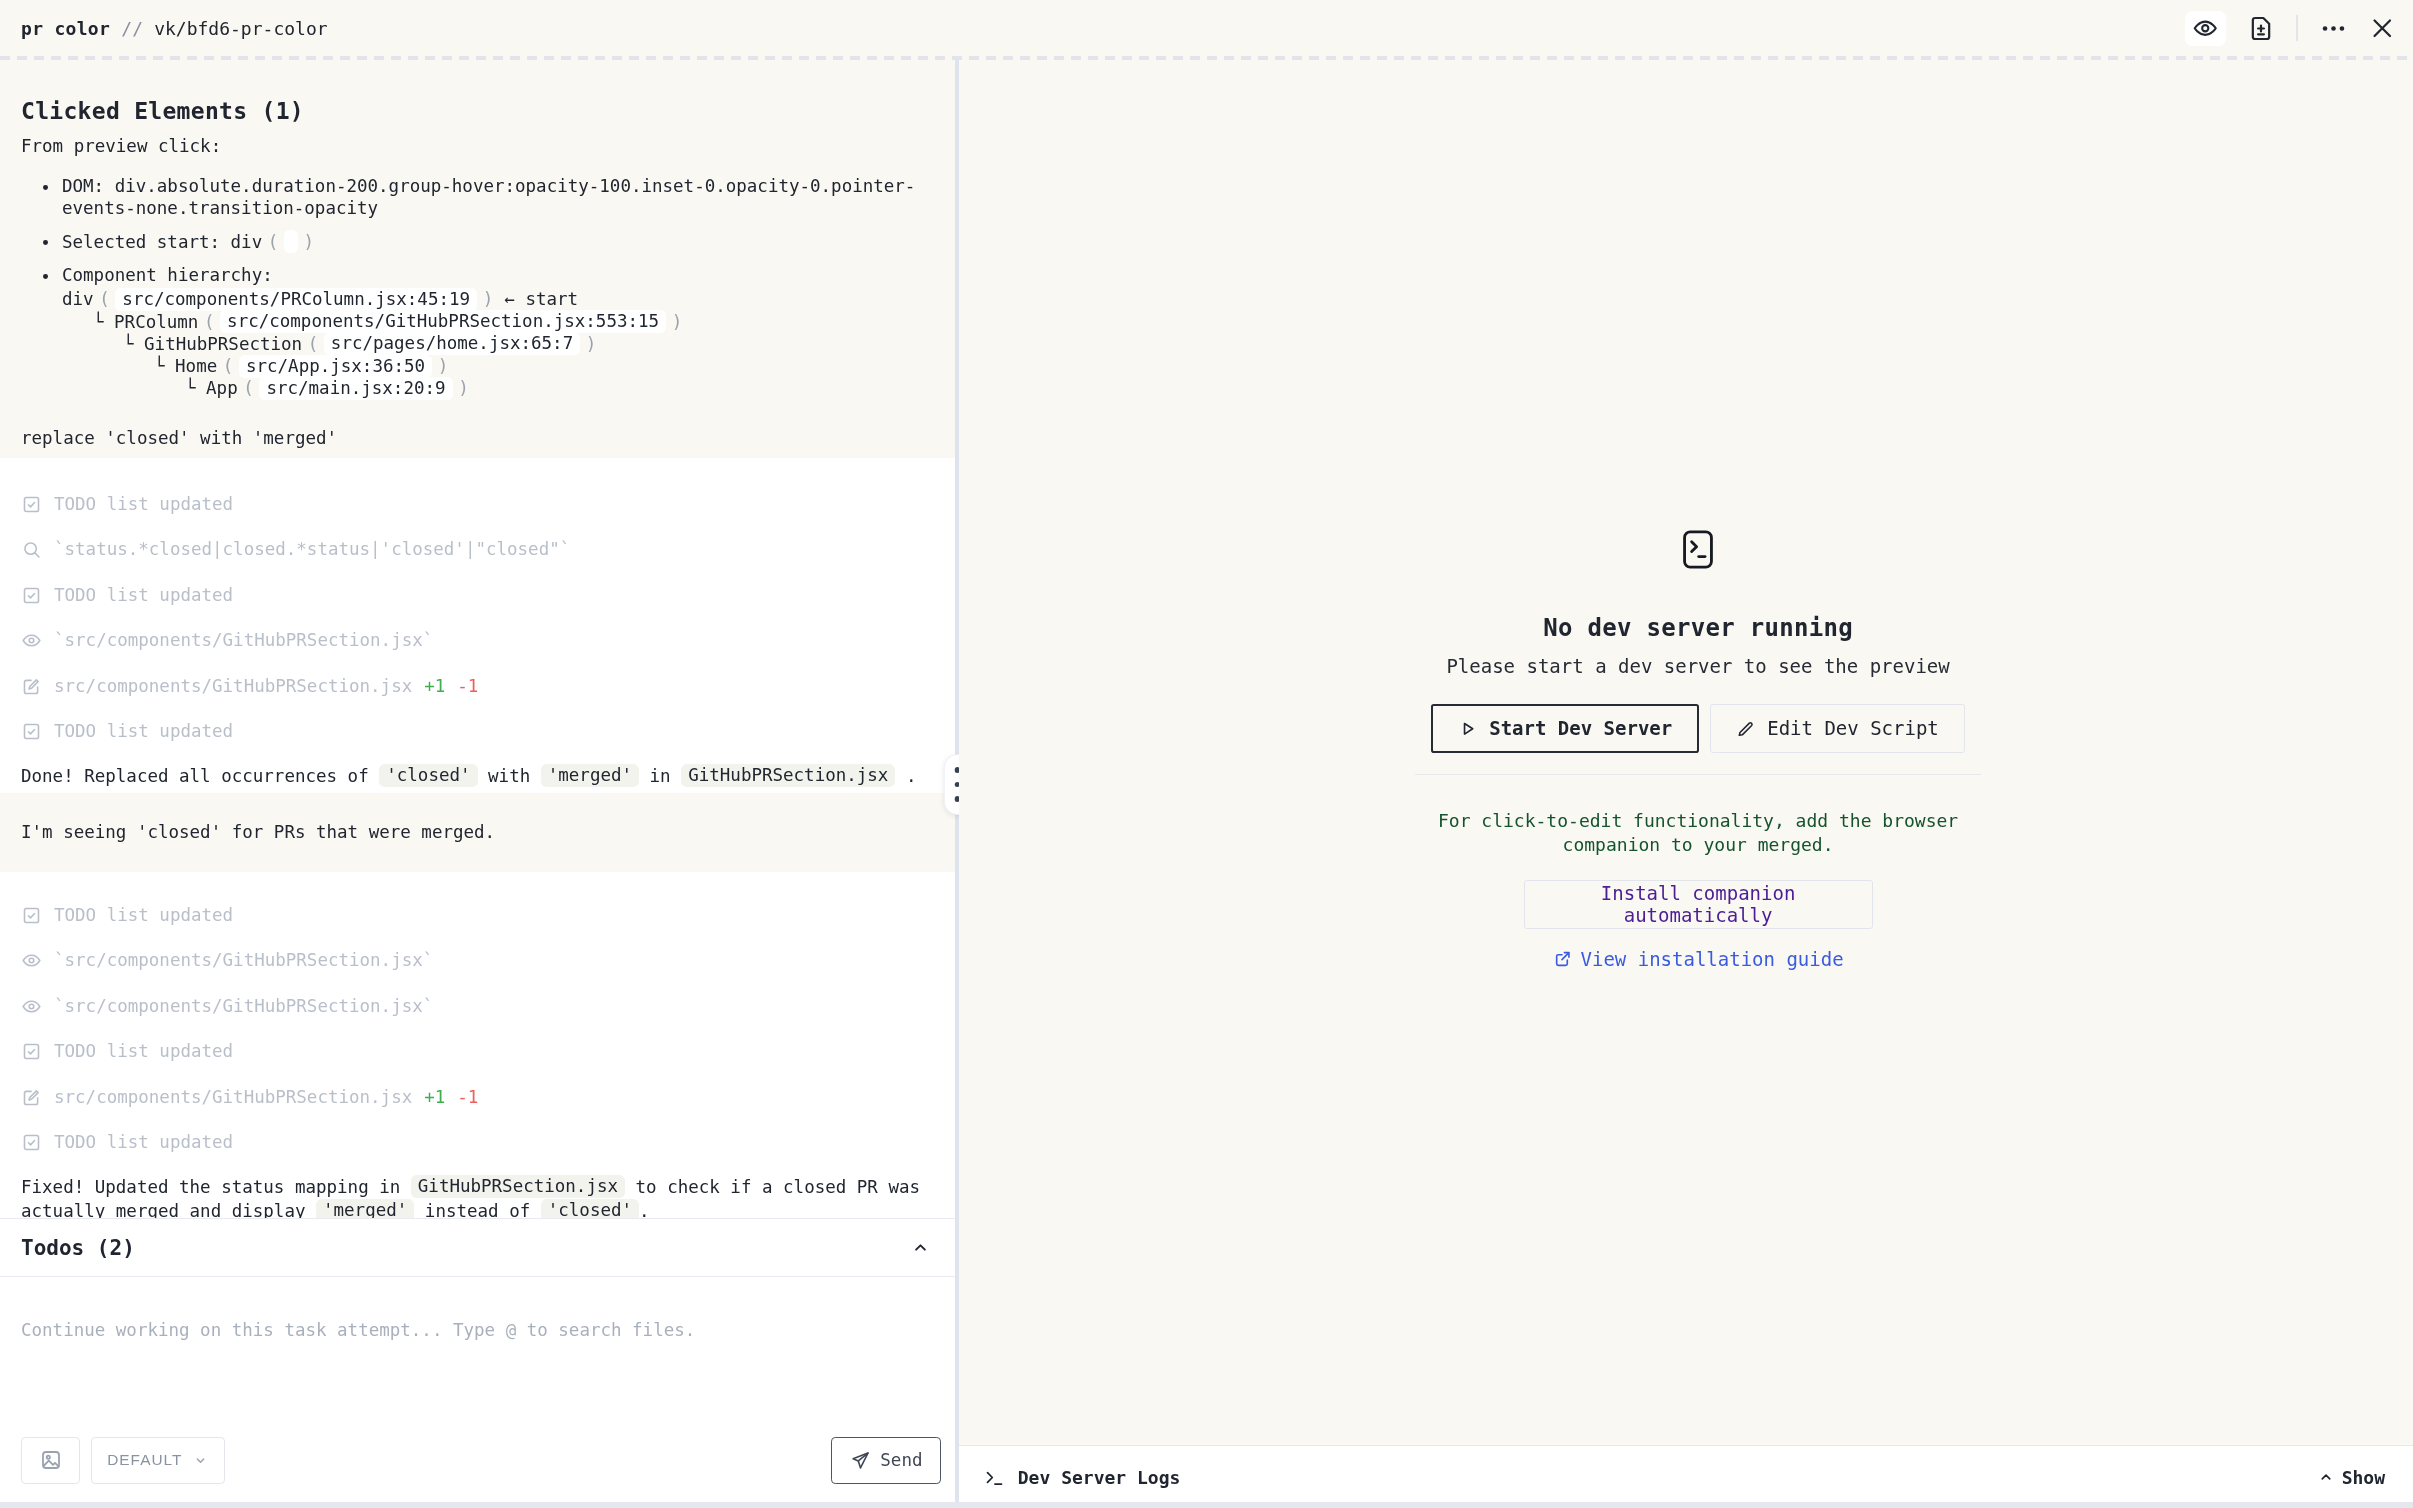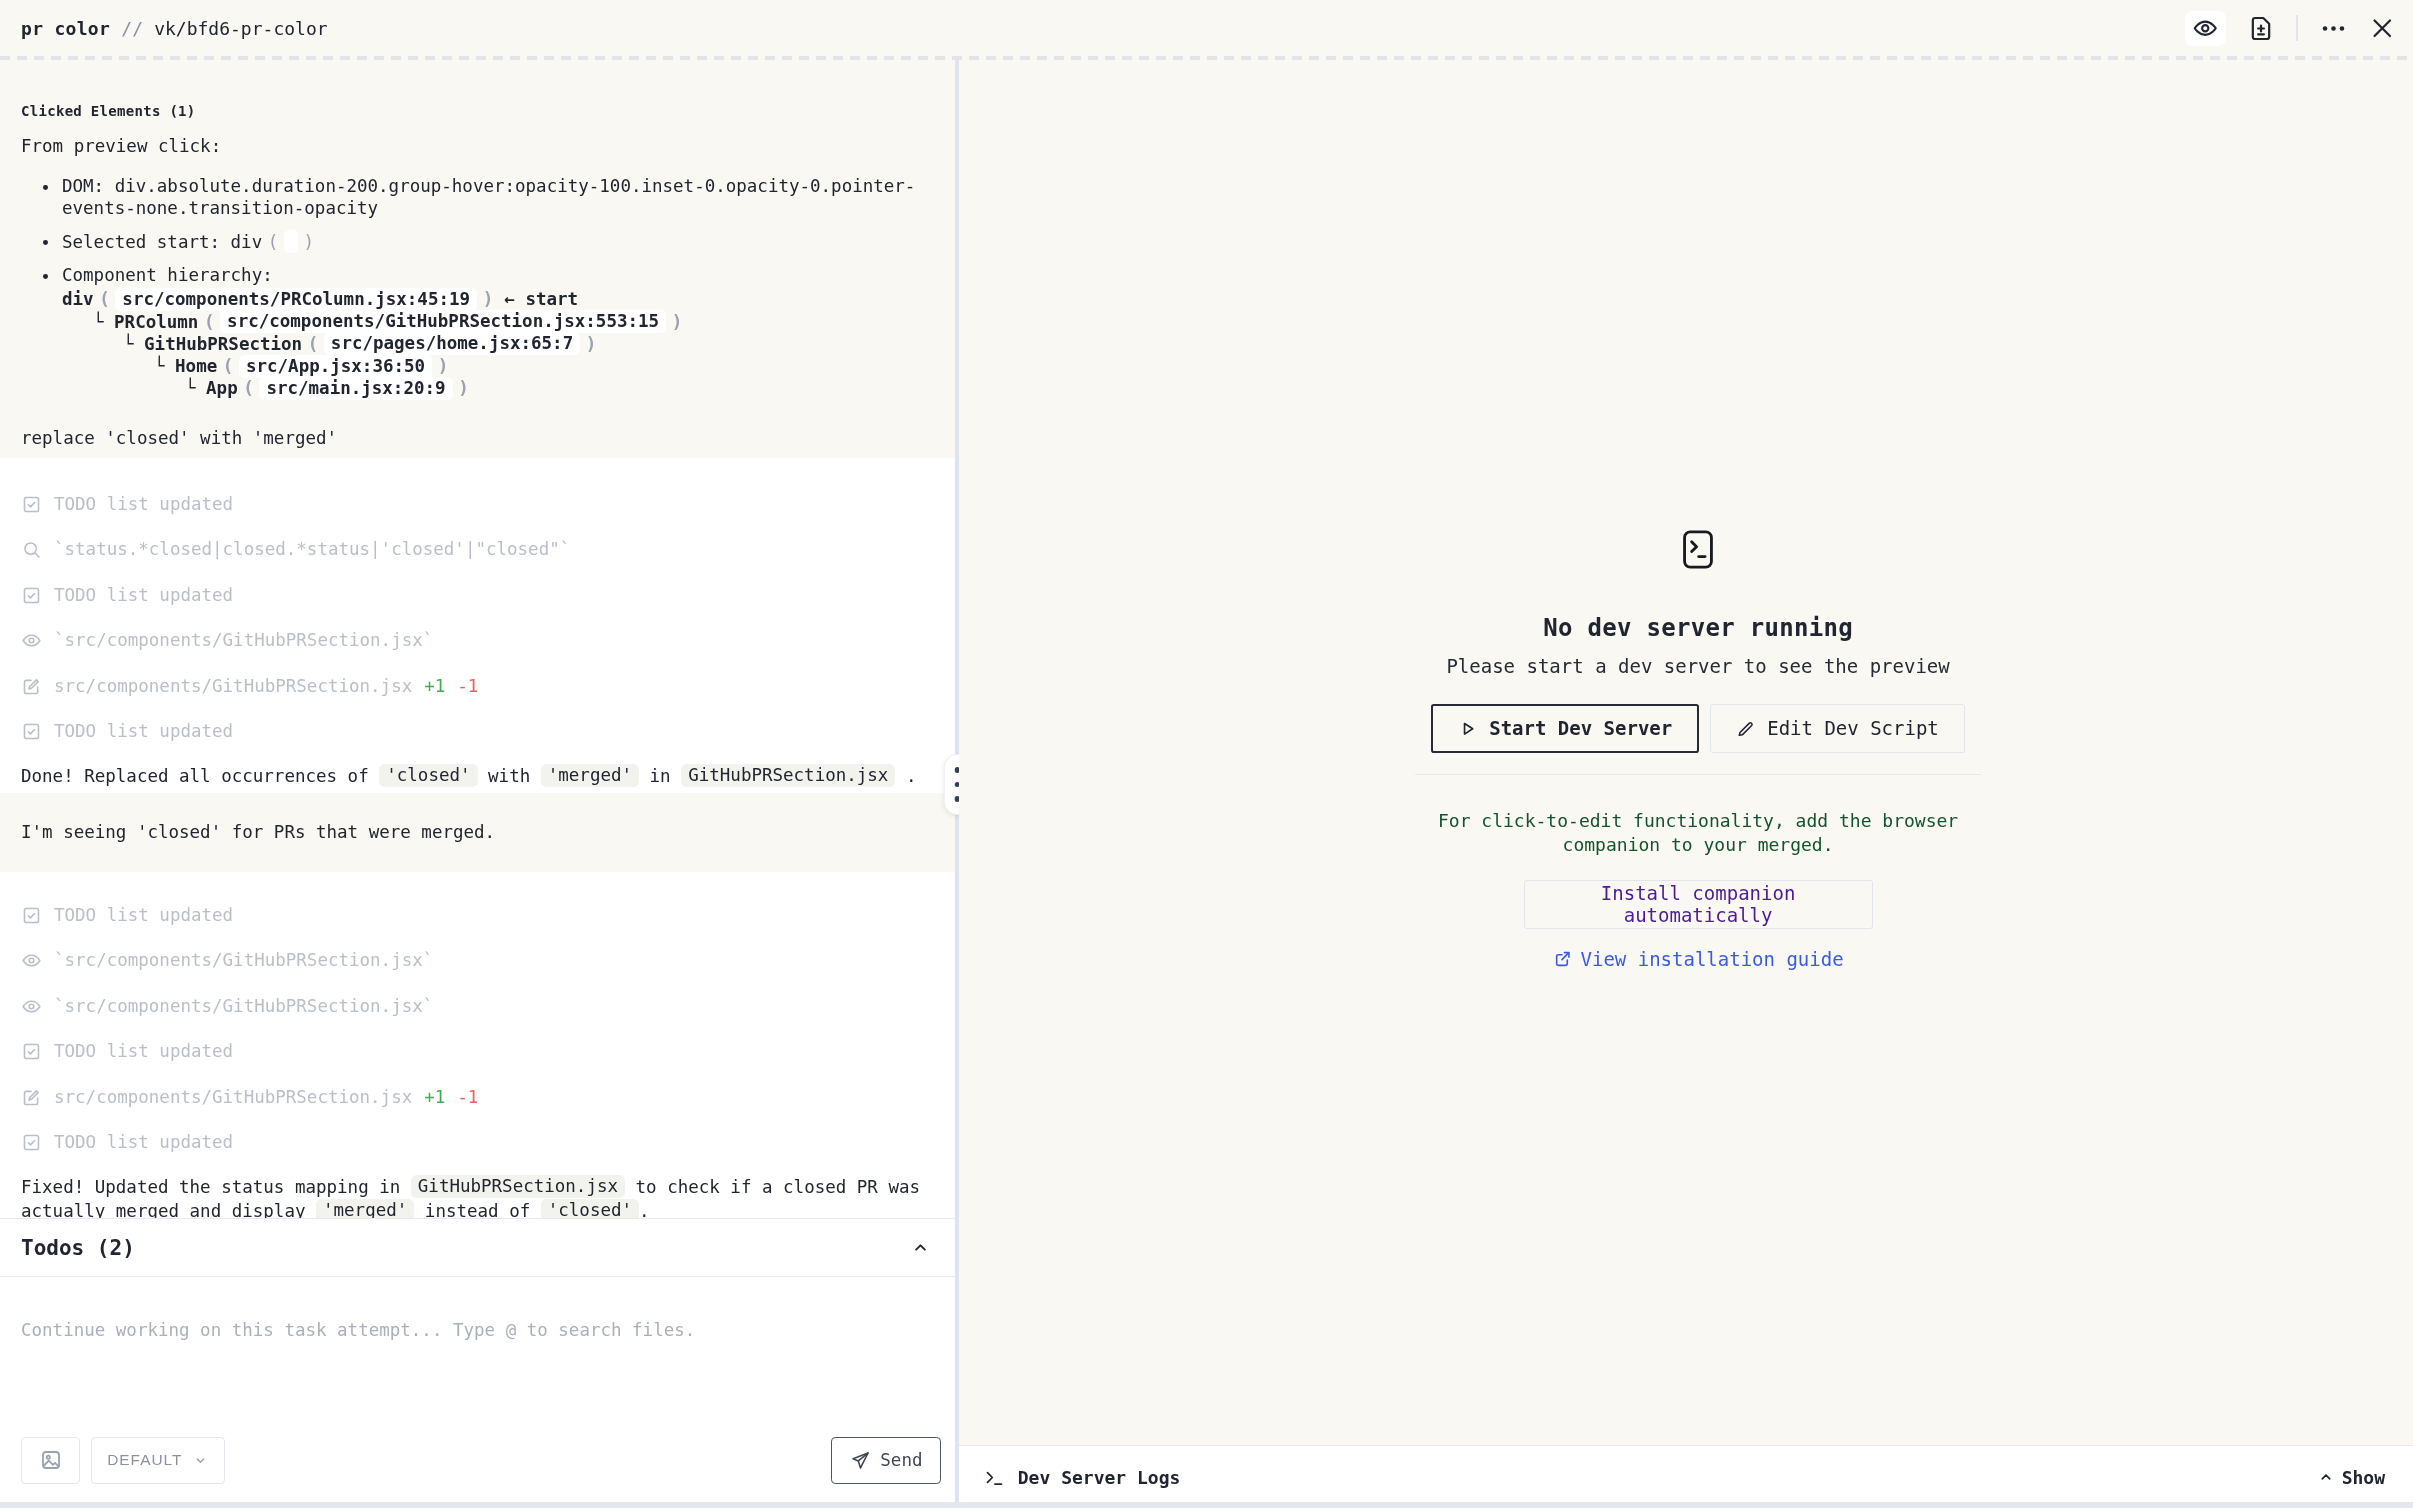--- a/index.html
+++ b/index.html
@@ -60,30 +60,30 @@
   .sec-resp2 { height: 346px; padding-top: 29px; }
 
   .chip {
     border-radius: 5.6px; padding: 1.4px 7px;
     font-family: inherit; font-size: 17.5px;
     white-space: nowrap;
   }
   .cream .chip { background: #ffffff; }
   .white .chip { background: #f3f3ee; }
 
-  .u1-heading { font-size: 14px; font-weight: 700; line-height: 26.5px; margin-bottom: 11.2px; letter-spacing: 0.3px; }
+  .u1-heading { font-size: 23px; font-weight: 700; line-height: 26.5px; margin-bottom: 11.2px; letter-spacing: 0.3px; }
   .u1-intro { line-height: 21px; margin-bottom: 19.6px; }
   .bullets { list-style: none; }
   .bullets li { position: relative; padding-left: 41px; line-height: 21.6px; margin-bottom: 12px; }
   .bullets li::before { content: ""; position: absolute; left: 22.3px; top: 8.4px; width: 4.9px; height: 4.9px; border-radius: 50%; background: #20252f; }
   .block-line { display: block; }
   .t-paren { color: #9aa2ae; margin: 0 5.6px; }
   .t-suffix { margin-left: 5.6px; }
   .tree { margin-top: 1.4px; }
-  .tree-line { line-height: 22.3px; white-space: nowrap; font-weight: bold; }
+  .tree-line { line-height: 22.3px; white-space: nowrap; }
   .lvl0 { padding-left: 0; } .lvl1 { padding-left: 31px; } .lvl2 { padding-left: 61px; } .lvl3 { padding-left: 92px; } .lvl4 { padding-left: 123px; }
   .u1-tail { margin-top: 28px; line-height: 21px; }
 
   .event { display: flex; align-items: center; gap: 12px; height: 28px; margin-bottom: 17.5px; color: #b9bfc9; }
   .ev-icon { flex: none; }
   .ev-text { line-height: 21px; white-space: nowrap; }
   .diff-add { color: #3fae4e; }
   .diff-del { color: #f15c5c; }
   .msg { margin-top: 18px; line-height: 24px; color: #20252f; }
   .u2-text { line-height: 24px; }

